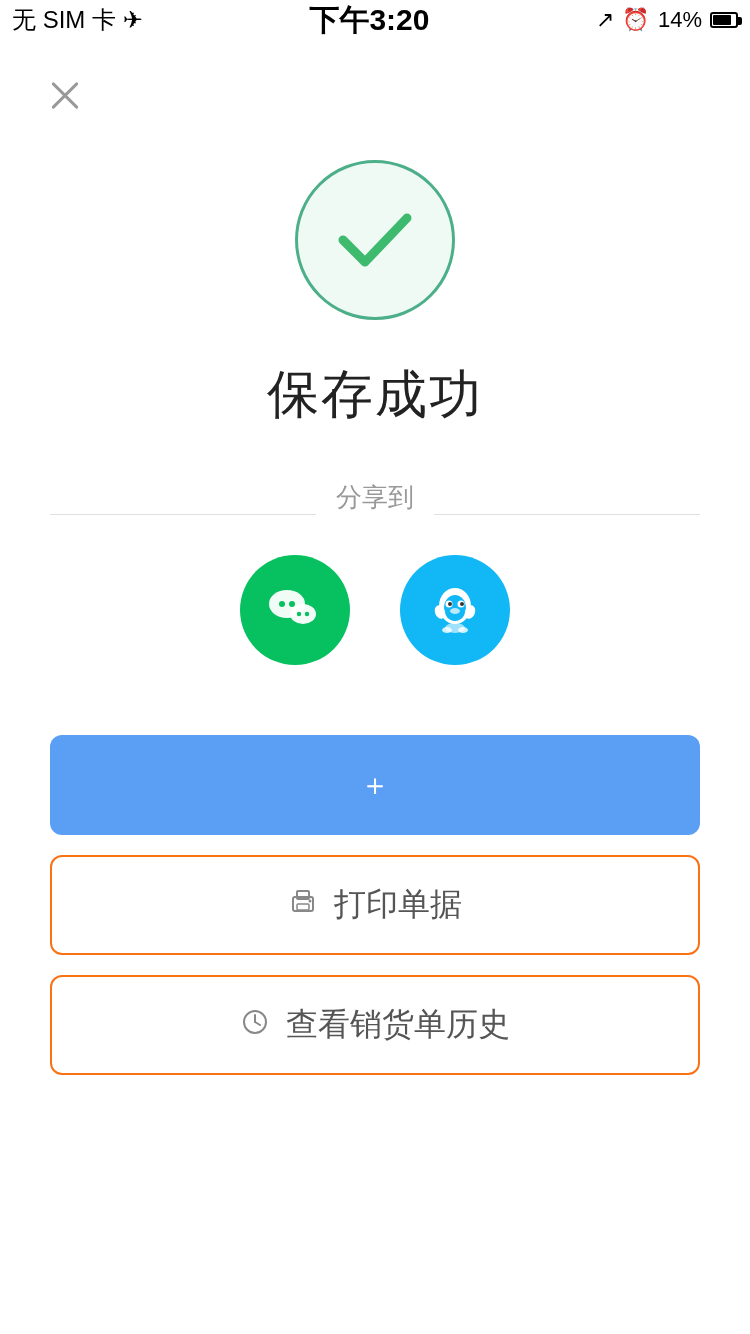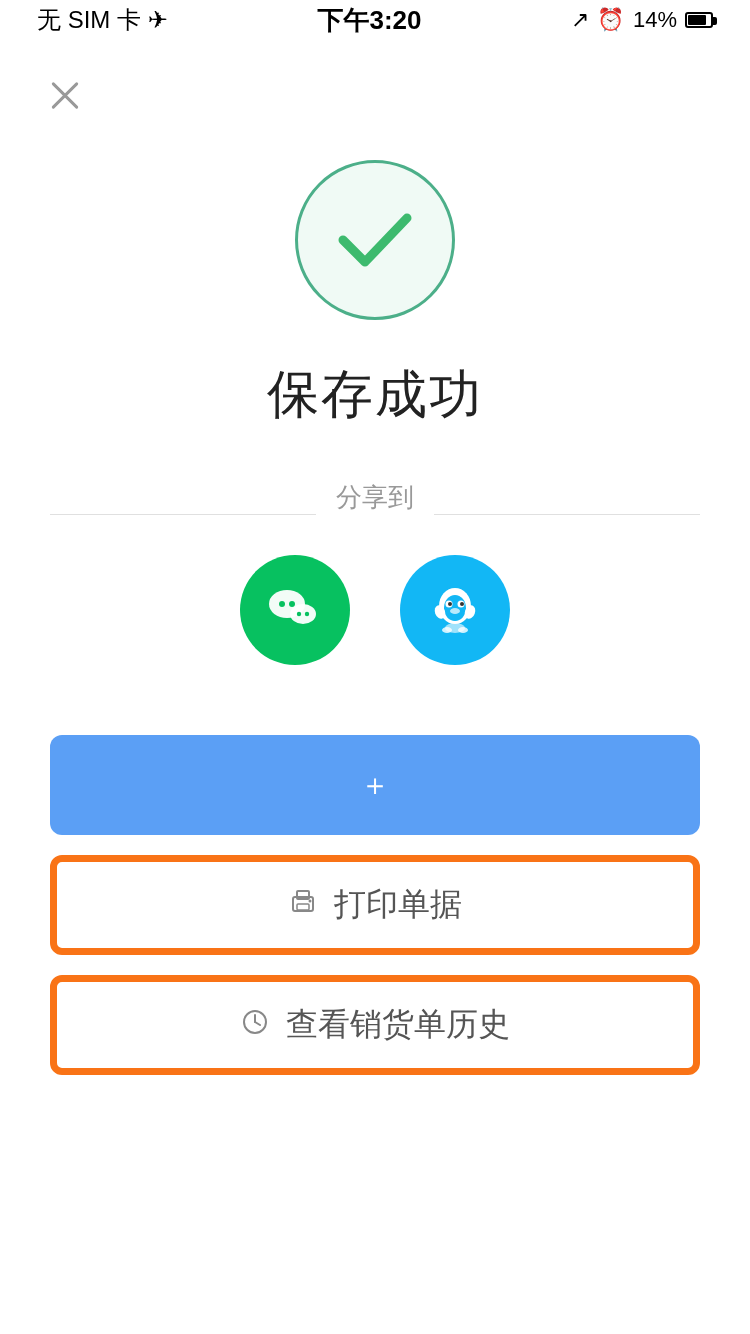--- a/index.html
+++ b/index.html
@@ -13,34 +13,34 @@
       flex-direction: column;
     }
 
     
     .status-bar {
       width: 100%;
       height: 40px;
       display: flex;
       align-items: center;
       justify-content: space-between;
-      padding: 0 37px;
+      padding: 0 12px;
       background: #ffffff;
       gap: 7px;
     }
     .status-left {
       display: flex;
       align-items: center;
       gap: 8px;
       font-size: 24px;
       font-weight: 500;
       color: #000;
     }
     .status-center {
-      font-size: 26px;
+      font-size: 30px;
       font-weight: 600;
       color: #000;
     }
     .status-right {
       display: flex;
       align-items: center;
       gap: 8px;
       font-size: 22px;
       color: #000;
     }
@@ -158,21 +158,21 @@
       gap: 16px;
       cursor: pointer;
     }
     .btn-primary {
       background: #5b9ff5;
       color: #fff;
     }
     .btn-secondary {
       background: #fff;
       color: #555;
-      border: 7px solid #f97316;
+      border: 2px solid #f97316;
     }
     .btn-icon {
       font-size: 30px;
     }
   </style>
 </head>
 <body>
 
 <div class="status-bar">
   <div class="status-left">

